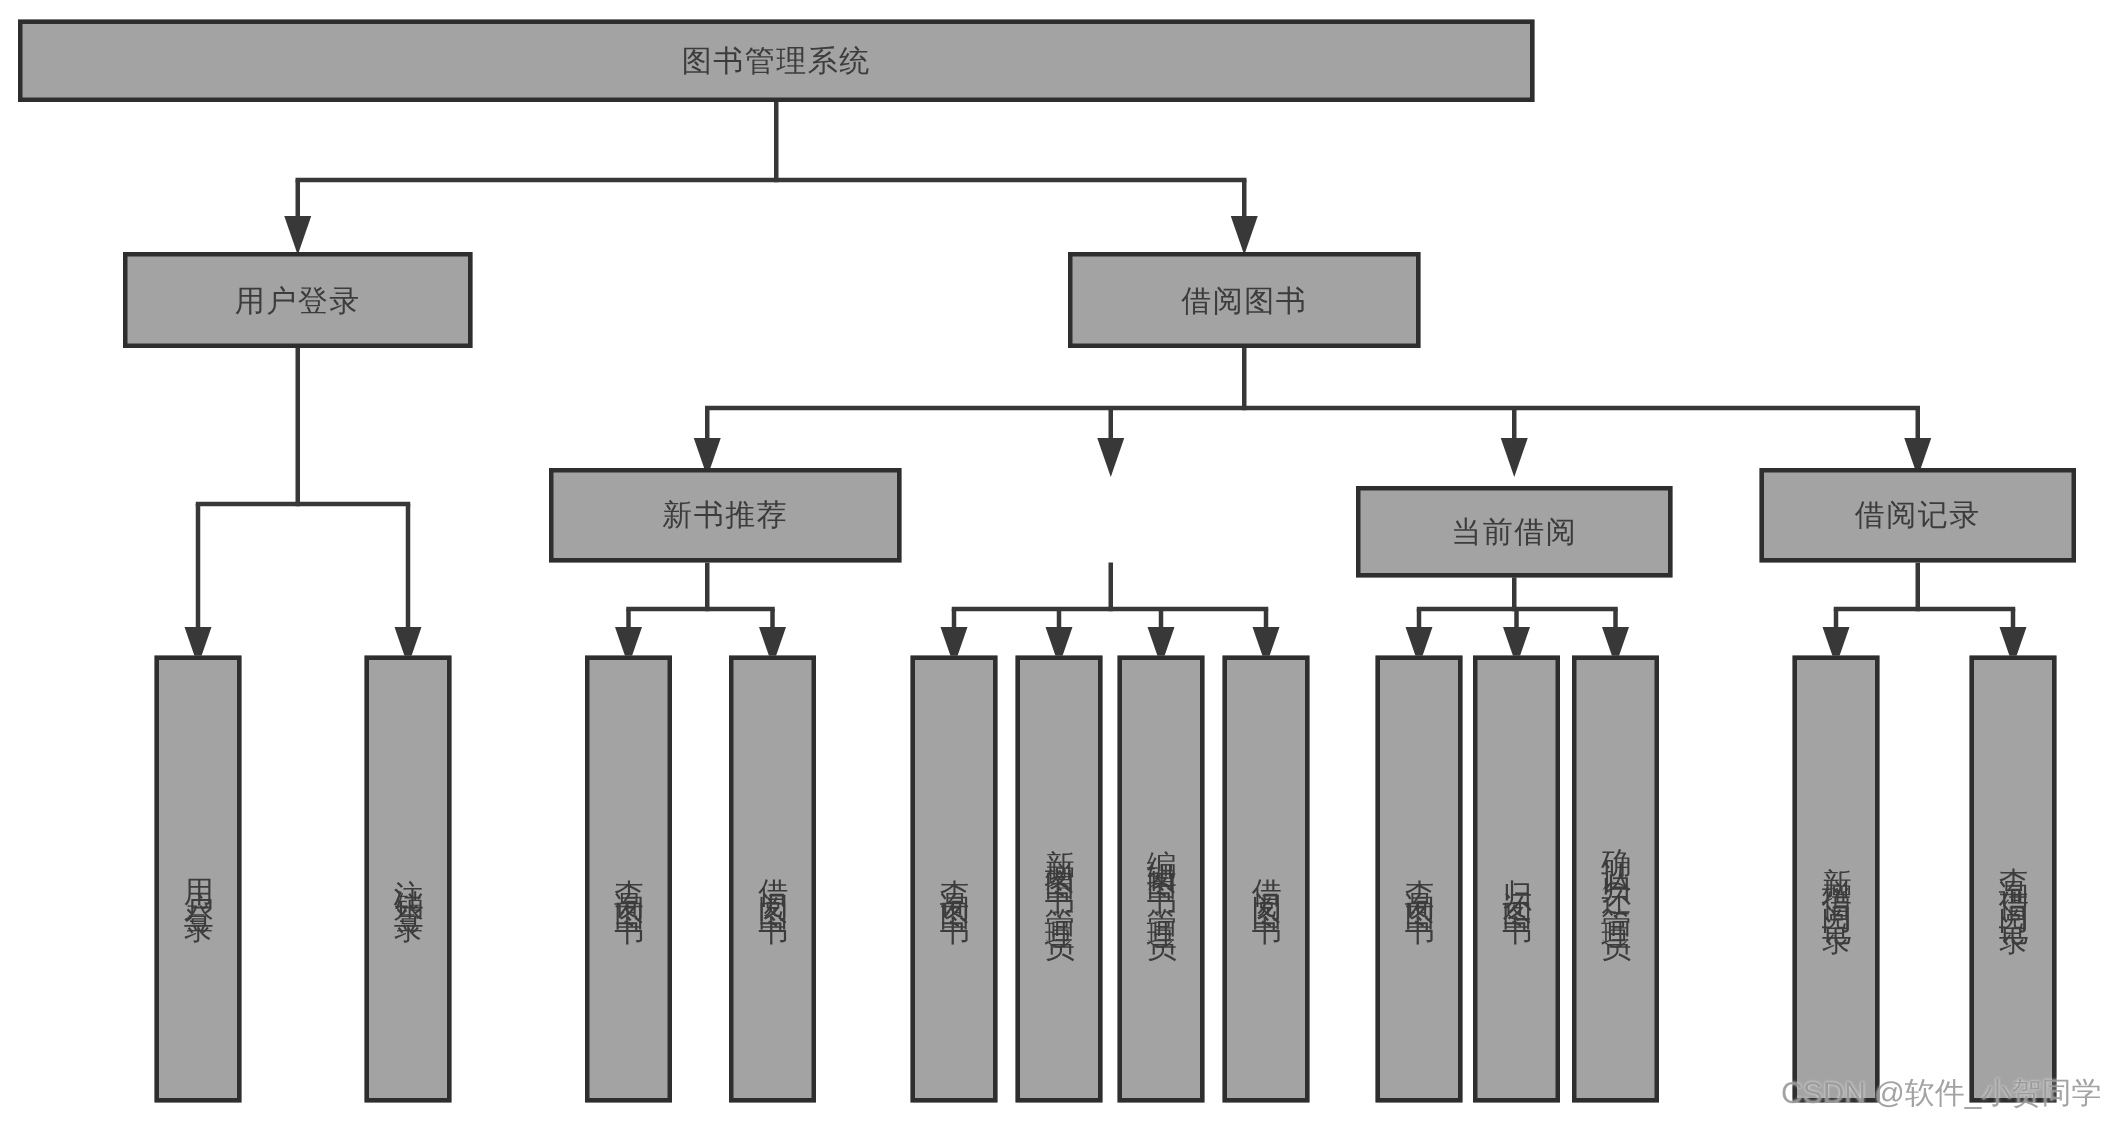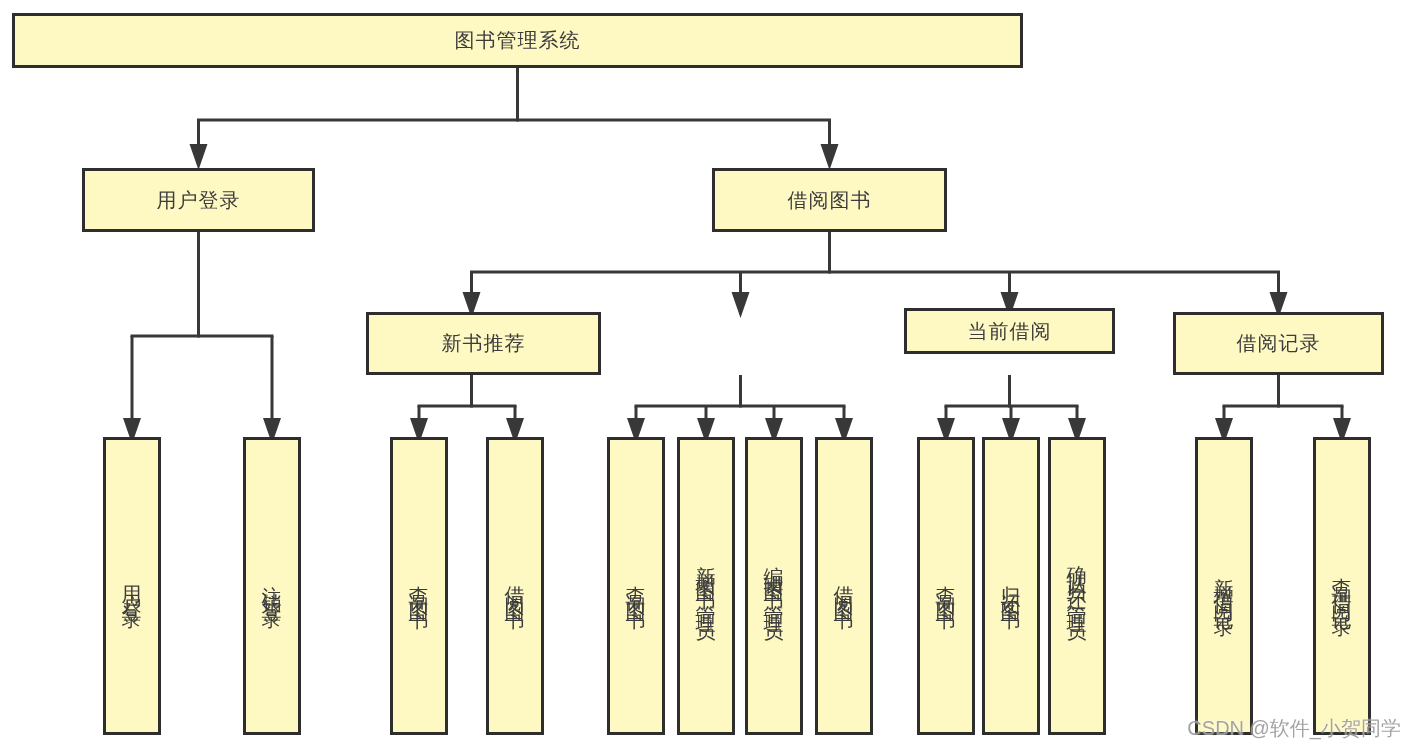--- a/index.html
+++ b/index.html
@@ -18,21 +18,21 @@
   }
   .connectors {
     position: absolute;
     left: 0; top: 0;
     width: 1405px;
     height: 747px;
     z-index: 1;
   }
   .box {
     position: absolute;
-    background: #fef9c3;
+    background: #a3a3a3;
     border: 3px solid #2e2e2e;
     display: flex;
     align-items: center;
     justify-content: center;
     z-index: 2;
   }
   .hbox .lbl {
     font-size: 20px;
     color: #3c3c3c;
     letter-spacing: 1px;
@@ -145,21 +145,21 @@
   <div class="box hbox" style="left:82px;top:168px;width:233px;height:64px">
     <span class="lbl">用户登录</span>
   </div>
   <div class="box hbox" style="left:712px;top:168px;width:235px;height:64px">
     <span class="lbl">借阅图书</span>
   </div>
 
   <div class="box hbox" style="left:366px;top:312px;width:235px;height:63px">
     <span class="lbl">新书推荐</span>
   </div>
-  <div class="box hbox" style="left:904px;top:308px;width:211px;height:46px">
+  <div class="box hbox" style="left:904px;top:324px;width:211px;height:61px">
     <span class="lbl">当前借阅</span>
   </div>
   <div class="box hbox" style="left:1173px;top:312px;width:211px;height:63px">
     <span class="lbl">借阅记录</span>
   </div>
 
   <div class="box vbox" style="left:103px">
     <span class="vlbl">用户登录</span>
   </div>
   <div class="box vbox" style="left:243px">

